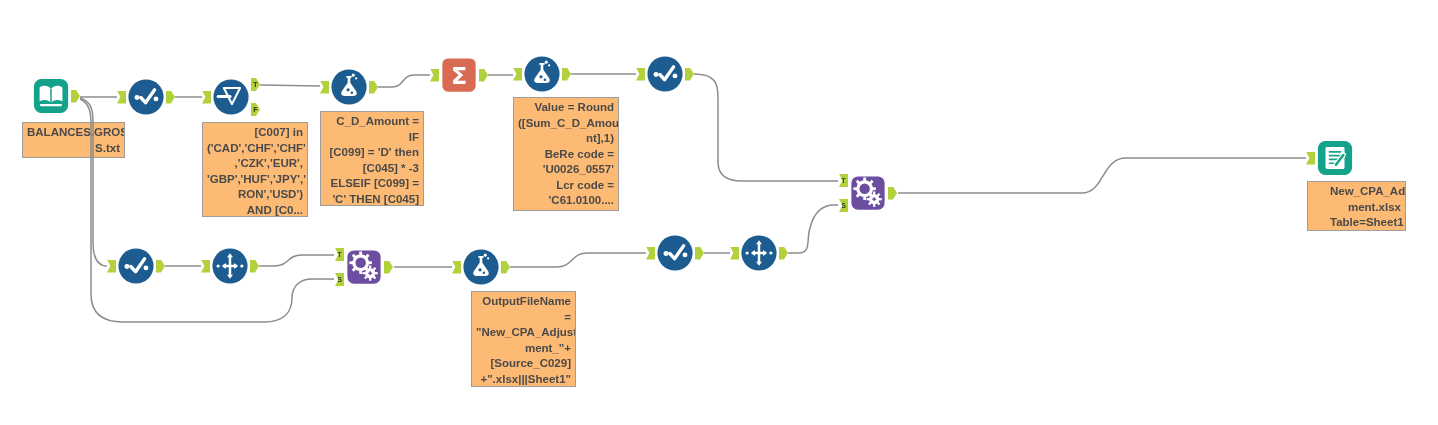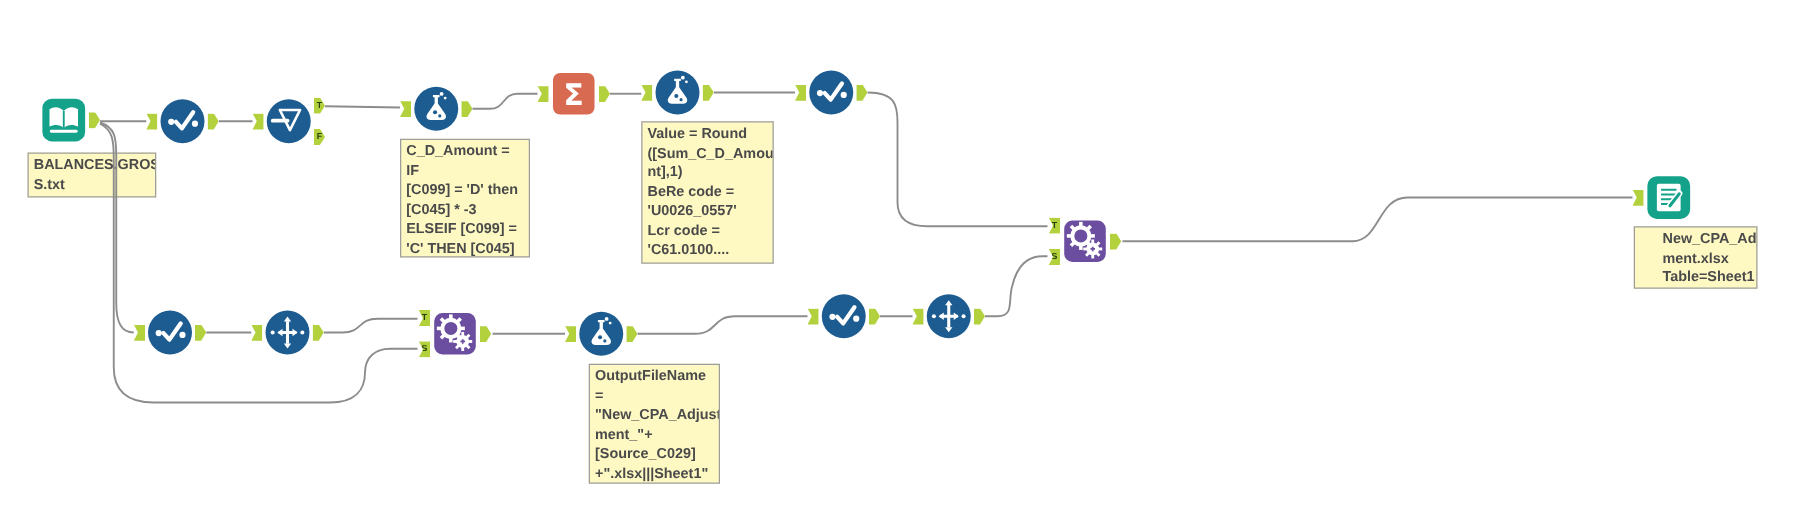--- a/index.html
+++ b/index.html
@@ -14,31 +14,37 @@
     position:absolute;width:9px;height:13px;background:#b2d13c;
   }
   .anchor.in{clip-path:polygon(0 0,100% 0,100% 100%,0 100%,38% 50%);}
   .anchor.out{clip-path:polygon(0 0,55% 0,100% 50%,55% 100%,0 100%);}
   .anchor span{
     position:absolute;left:0;top:0;right:0;bottom:0;display:flex;
     align-items:center;justify-content:center;font-size:7px;font-weight:bold;
     color:#27400e;line-height:1;
   }
   .annotation{
-    position:absolute;box-sizing:border-box;background:#fef9c3;
+    position:absolute;box-sizing:border-box;background:#fdba74;
     border:1px solid #9d9d9d;color:#4a4a4a;font-size:11.5px;font-weight:bold;
-    line-height:15.5px;padding:2px 4px;white-space:pre-line;overflow:hidden;
+    line-height:15.5px;padding:2px 4px;white-space:pre-line;overflow:hidden;text-align:right;
   }
 </style>
 </head>
 <body>
 
 <div id="canvas">
     <div class="annotation" style="left: 22px; top: 122px; width: 103px; height: 36px;">BALANCES.GROS
 S.txt</div>
+    <div class="annotation" style="left: 202px; top: 122px; width: 106px; height: 95px;">[C007] in
+('CAD','CHF','CHF'
+,'CZK','EUR',
+'GBP','HUF','JPY','
+RON','USD')
+AND [C0...</div>
     <div class="annotation" style="left: 320px; top: 111px; width: 104px; height: 95px;">C_D_Amount = IF
 [C099] = 'D' then
 [C045] * -3
 ELSEIF [C099] =
 'C' THEN [C045]
 *1...</div>
     <div class="annotation" style="left: 513px; top: 97px; width: 106px; height: 114px;">Value = Round
 ([Sum_C_D_Amou
 nt],1)
 BeRe code =

